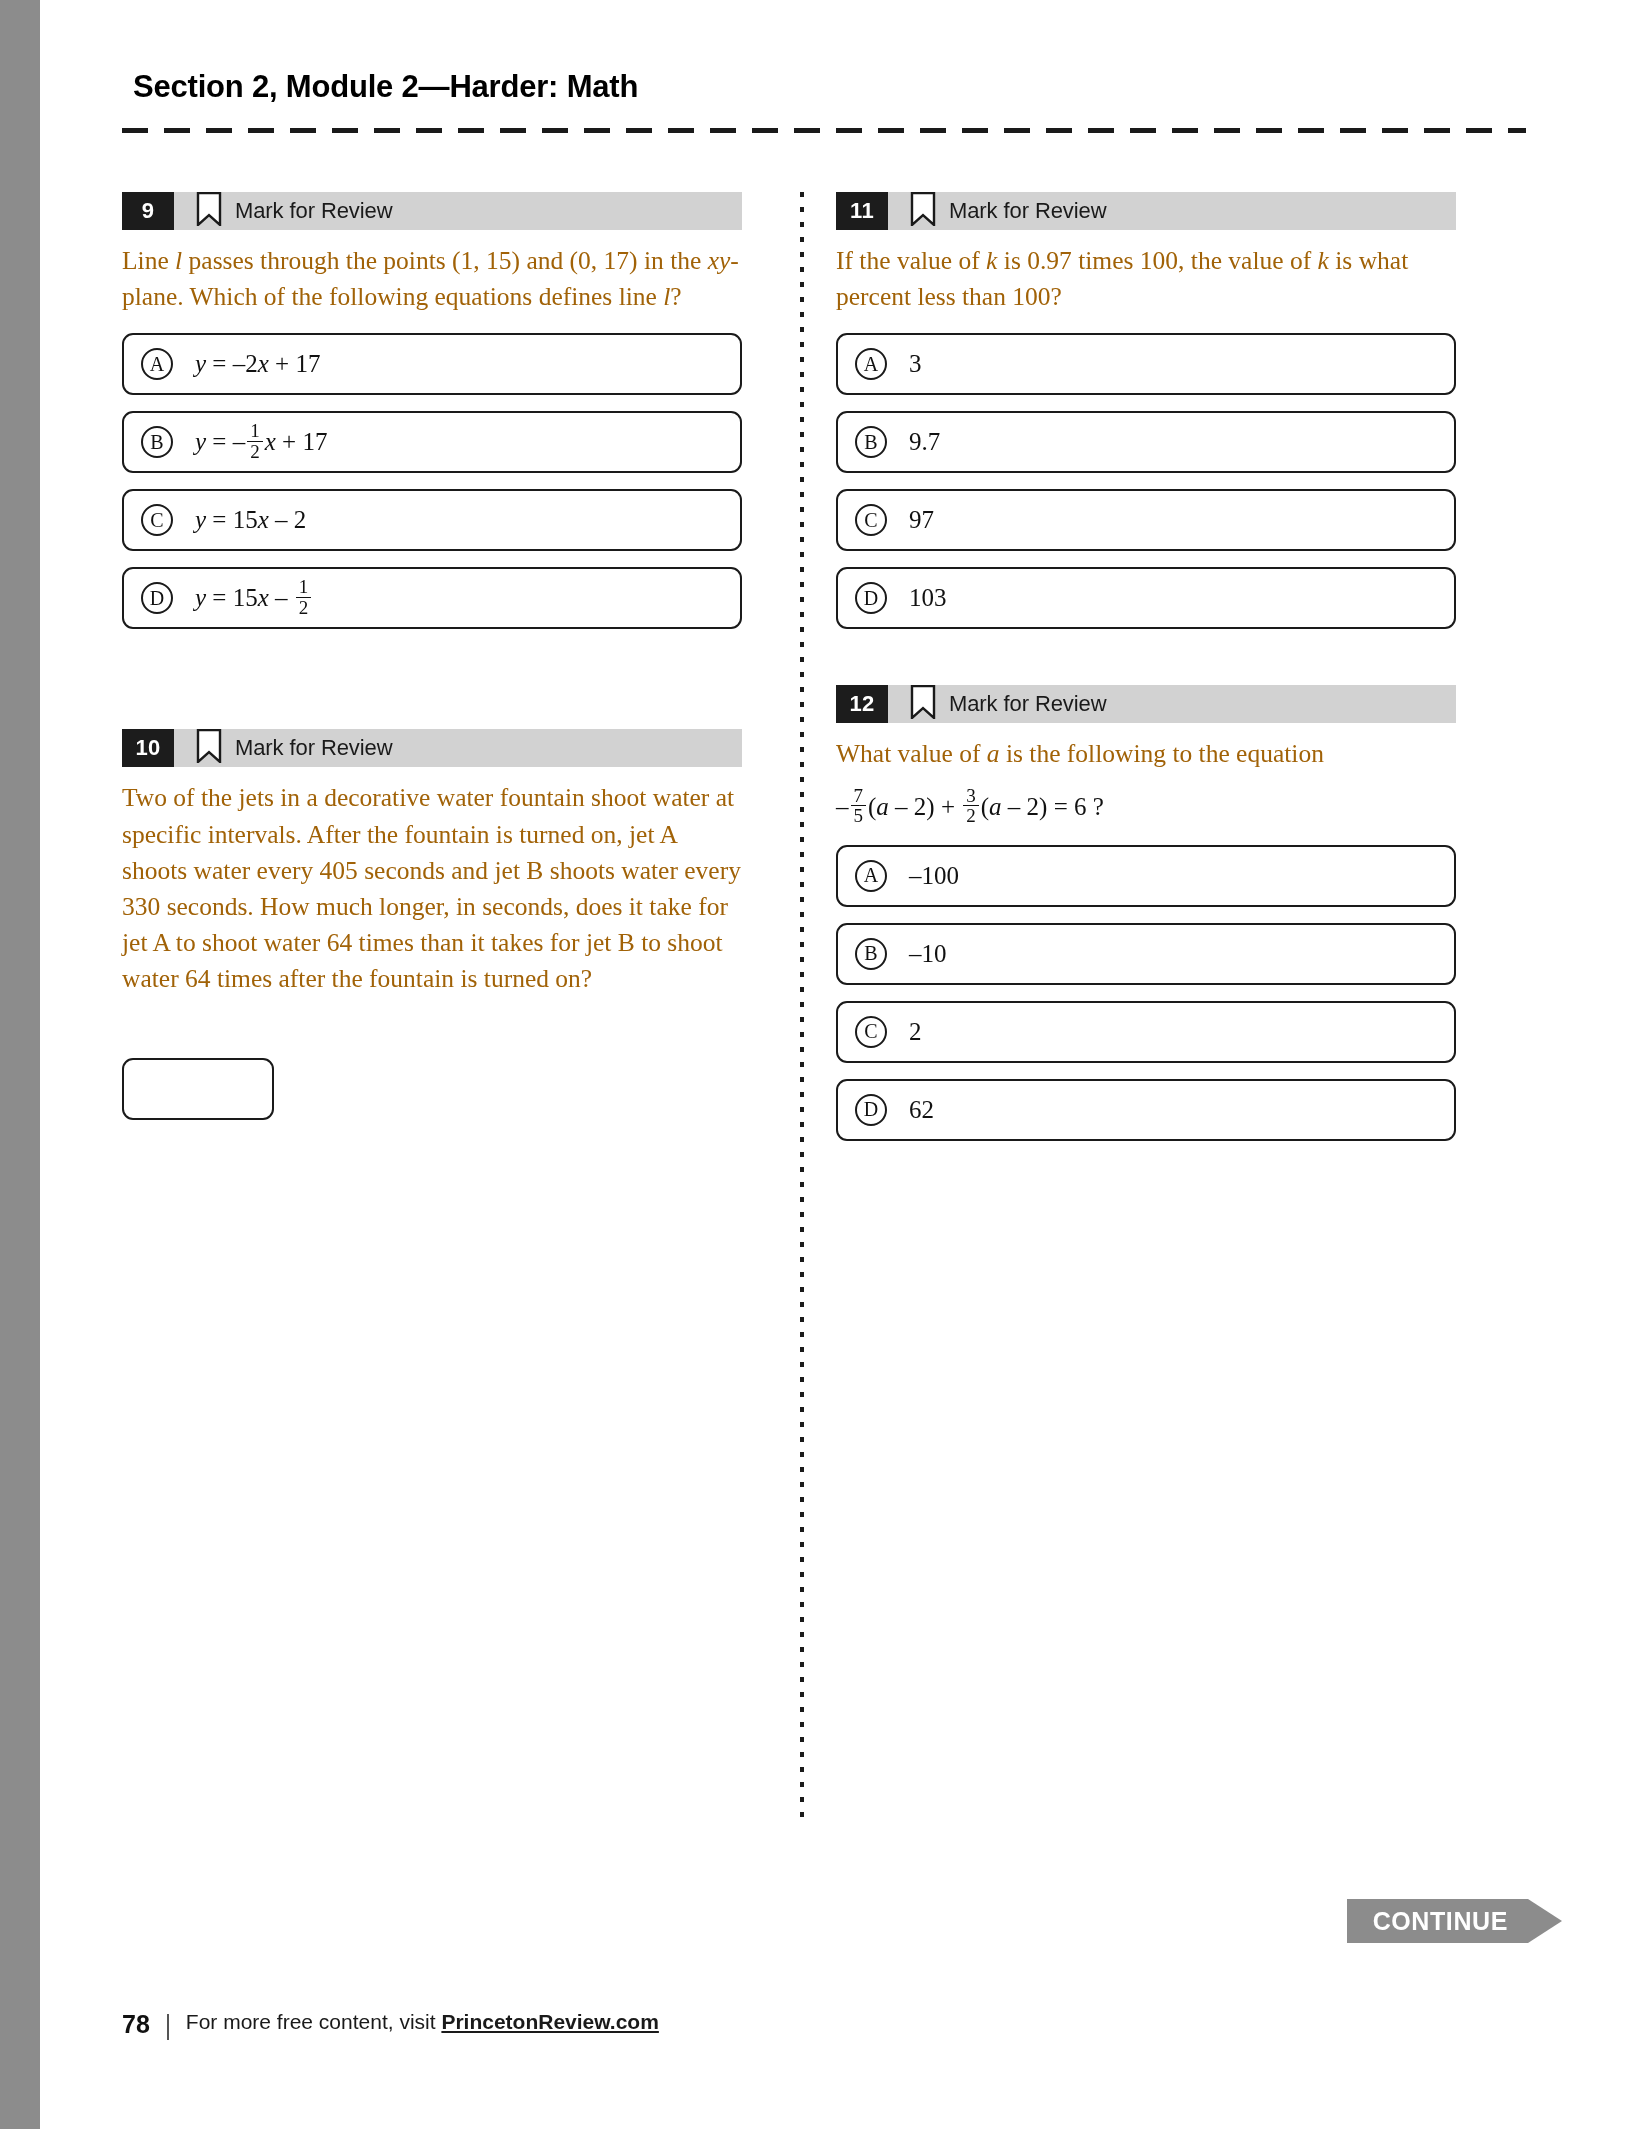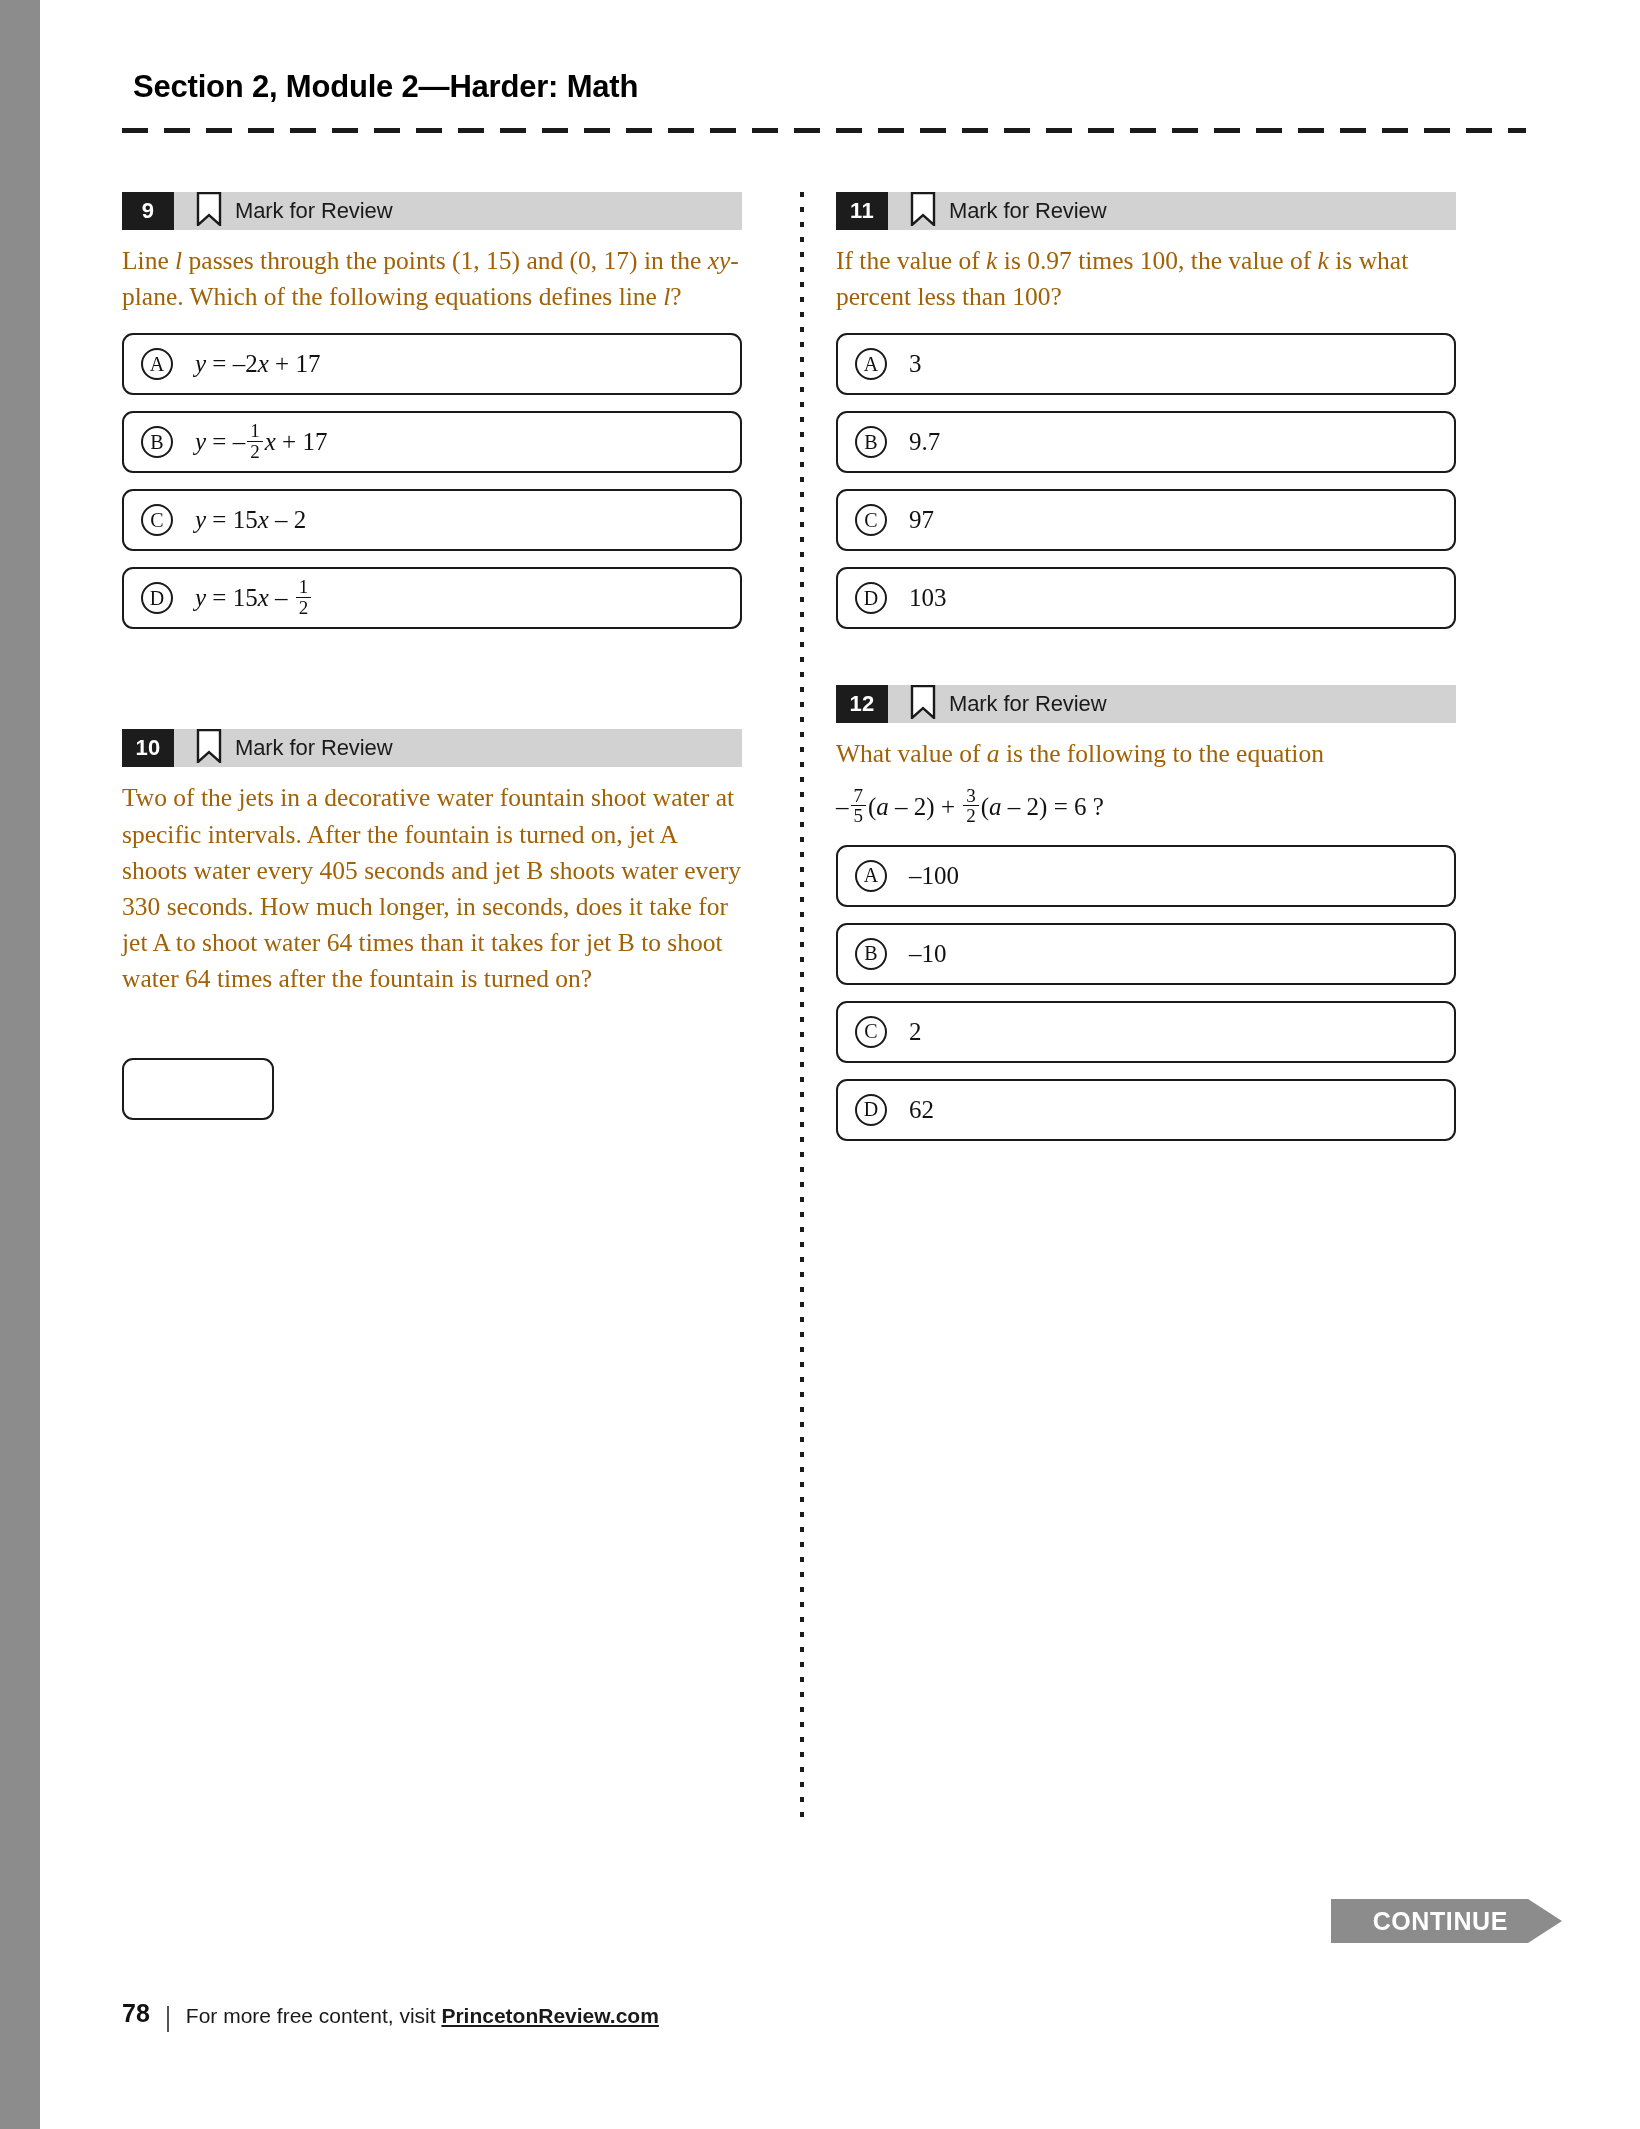--- a/index.html
+++ b/index.html
@@ -195,42 +195,42 @@
     right: 78px; bottom: 186px;
     display: flex;
     align-items: center;
     height: 44px;
   }
   .continue-body {
     background: #8c8c8c;
     height: 44px;
     display: flex;
     align-items: center;
-    padding: 0 20px 0 42px;
+    padding: 0 20px 0 26px;
   }
   .continue-label {
     font-family: "Liberation Sans", sans-serif;
     font-weight: bold;
     font-size: 25px;
     color: #ffffff;
     letter-spacing: 0.6px;
   }
   .continue-arrow {
     width: 0; height: 0;
     border-top: 22px solid transparent;
     border-bottom: 22px solid transparent;
     border-left: 34px solid #8c8c8c;
   }
 
   
   .footer {
     position: absolute;
-    left: 82px; bottom: 101px;
-    display: flex;
-    align-items: flex-end;
+    left: 82px; bottom: 90px;
+    display: flex;
+    align-items: flex-start;
   }
   .footer-page {
     font-family: "Liberation Sans", sans-serif;
     font-weight: bold;
     font-size: 25px;
     color: #111;
   }
   .footer-sep {
     width: 2px;
     height: 26px;

